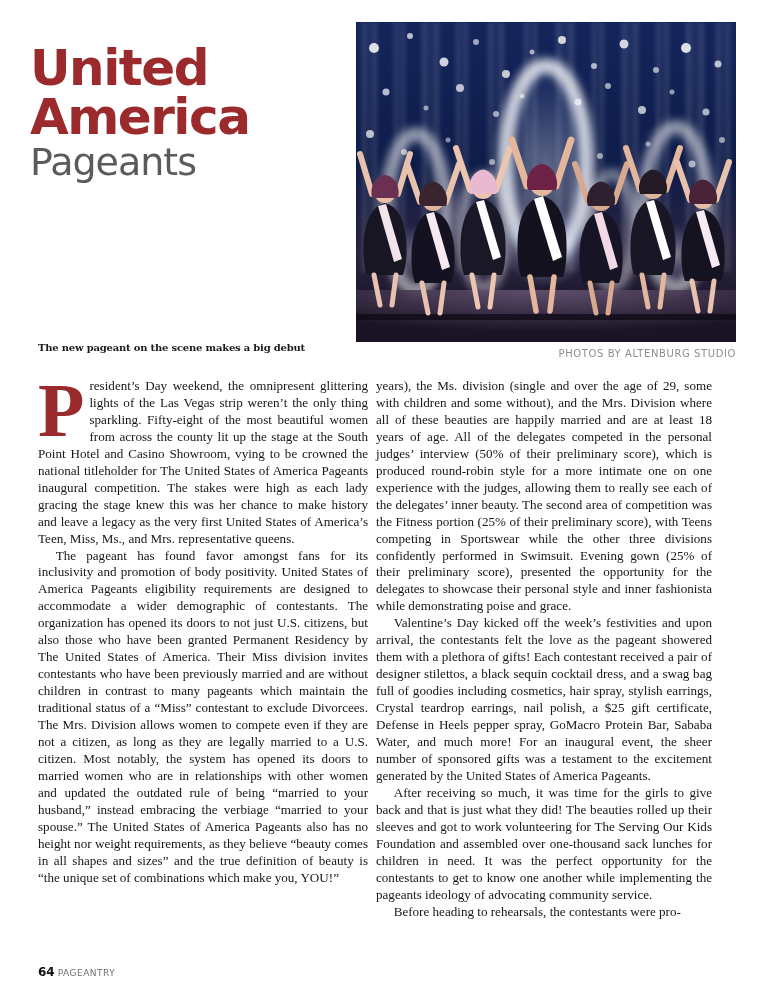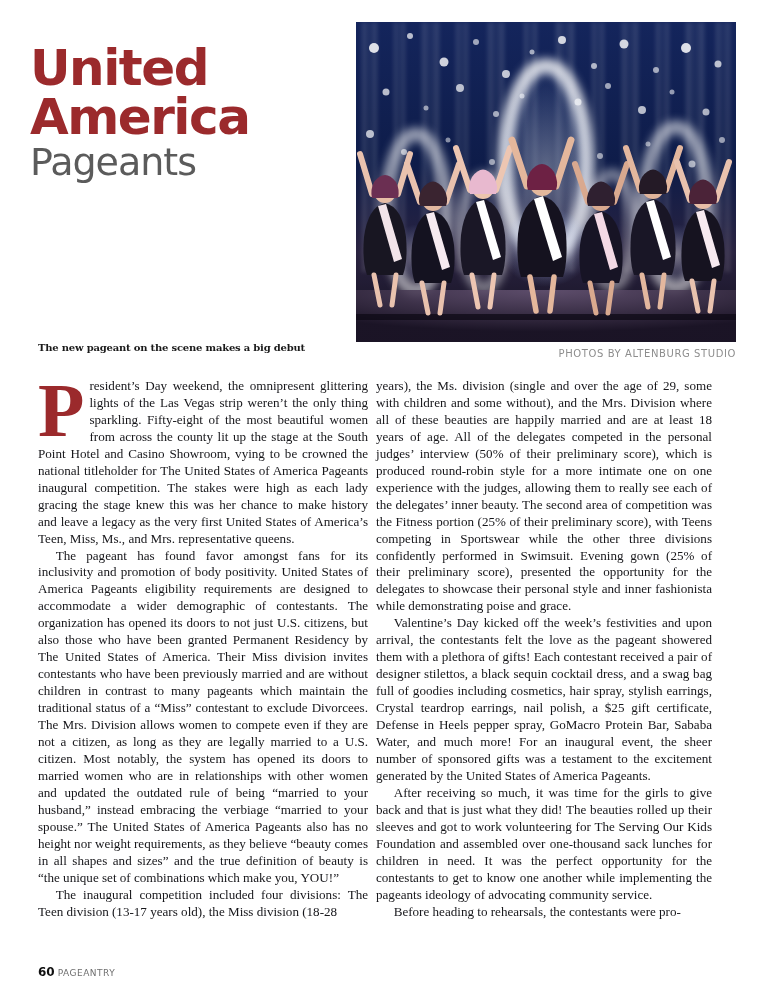--- a/index.html
+++ b/index.html
@@ -313,27 +313,26 @@
     </svg>
   </div>
 
   <div class="photo-credit">PHOTOS BY ALTENBURG STUDIO</div>
 
   <div class="col col-left">
     <p class="first">
       <span class="dropcap">P</span><span>resident’s Day weekend, the omnipresent glittering lights of the Las Vegas strip weren’t the only thing sparkling. Fifty-eight of the most beautiful women from across the county lit up the stage at the South Point Hotel and Casino Showroom, vying to be crowned the national titleholder for The United States of America Pageants inaugural competition. The stakes were high as each lady gracing the stage knew this was her chance to make history and leave a legacy as the very first United States of America’s Teen, Miss, Ms., and Mrs. representative queens.</span>
     </p>
     <p><span>The pageant has found favor amongst fans for its inclusivity and promotion of body positivity. United States of America Pageants eligibility requirements are designed to accommodate a wider demographic of contestants. The organization has opened its doors to not just U.S. citizens, but also those who have been granted Permanent Residency by The United States of America. Their Miss division invites contestants who have been previously married and are without children in contrast to many pageants which maintain the traditional status of a “Miss” contestant to exclude Divorcees. The Mrs. Division allows women to compete even if they are not a citizen, as long as they are legally married to a U.S. citizen. Most notably, the system has opened its doors to married women who are in relationships with other women and updated the outdated rule of being “married to your husband,” instead embracing the verbiage “married to your spouse.” The United States of America Pageants also has no height nor weight requirements, as they believe “beauty comes in all shapes and sizes” and the true definition of beauty is “the unique set of combinations which make you, YOU!”</span></p>
-    <p><span>The inaugural competition included four divisions: The Teen division (13-17 years old), the Miss division (18-28</span></p>
   </div>
 
   <div class="col col-right">
     <p class="first"><span>years), the Ms. division (single and over the age of 29, some with children and some without), and the Mrs. Division where all of these beauties are happily married and are at least 18 years of age. All of the delegates competed in the personal judges’ interview (50% of their preliminary score), which is produced round-robin style for a more intimate one on one experience with the judges, allowing them to really see each of the delegates’ inner beauty. The second area of competition was the Fitness portion (25% of their preliminary score), with Teens competing in Sportswear while the other three divisions confidently performed in Swimsuit. Evening gown (25% of their preliminary score), presented the opportunity for the delegates to showcase their personal style and inner fashionista while demonstrating poise and grace.</span></p>
     <p><span>Valentine’s Day kicked off the week’s festivities and upon arrival, the contestants felt the love as the pageant showered them with a plethora of gifts! Each contestant received a pair of designer stilettos, a black sequin cocktail dress, and a swag bag full of goodies including cosmetics, hair spray, stylish earrings, Crystal teardrop earrings, nail polish, a $25 gift certificate, Defense in Heels pepper spray, GoMacro Protein Bar, Sababa Water, and much more! For an inaugural event, the sheer number of sponsored gifts was a testament to the excitement generated by the United States of America Pageants.</span></p>
     <p><span>After receiving so much, it was time for the girls to give back and that is just what they did! The beauties rolled up their sleeves and got to work volunteering for The Serving Our Kids Foundation and assembled over one-thousand sack lunches for children in need. It was the perfect opportunity for the contestants to get to know one another while implementing the pageants ideology of advocating community service.</span></p>
     <p><span>Before heading to rehearsals, the contestants were pro-</span></p>
   </div>
 
   <div class="footer">
-    <span class="folio">60</span><span>PAGEANTRY</span>
+    <span class="folio">64</span><span>PAGEANTRY</span>
   </div>
 
 </div>
 
 </body></html>

